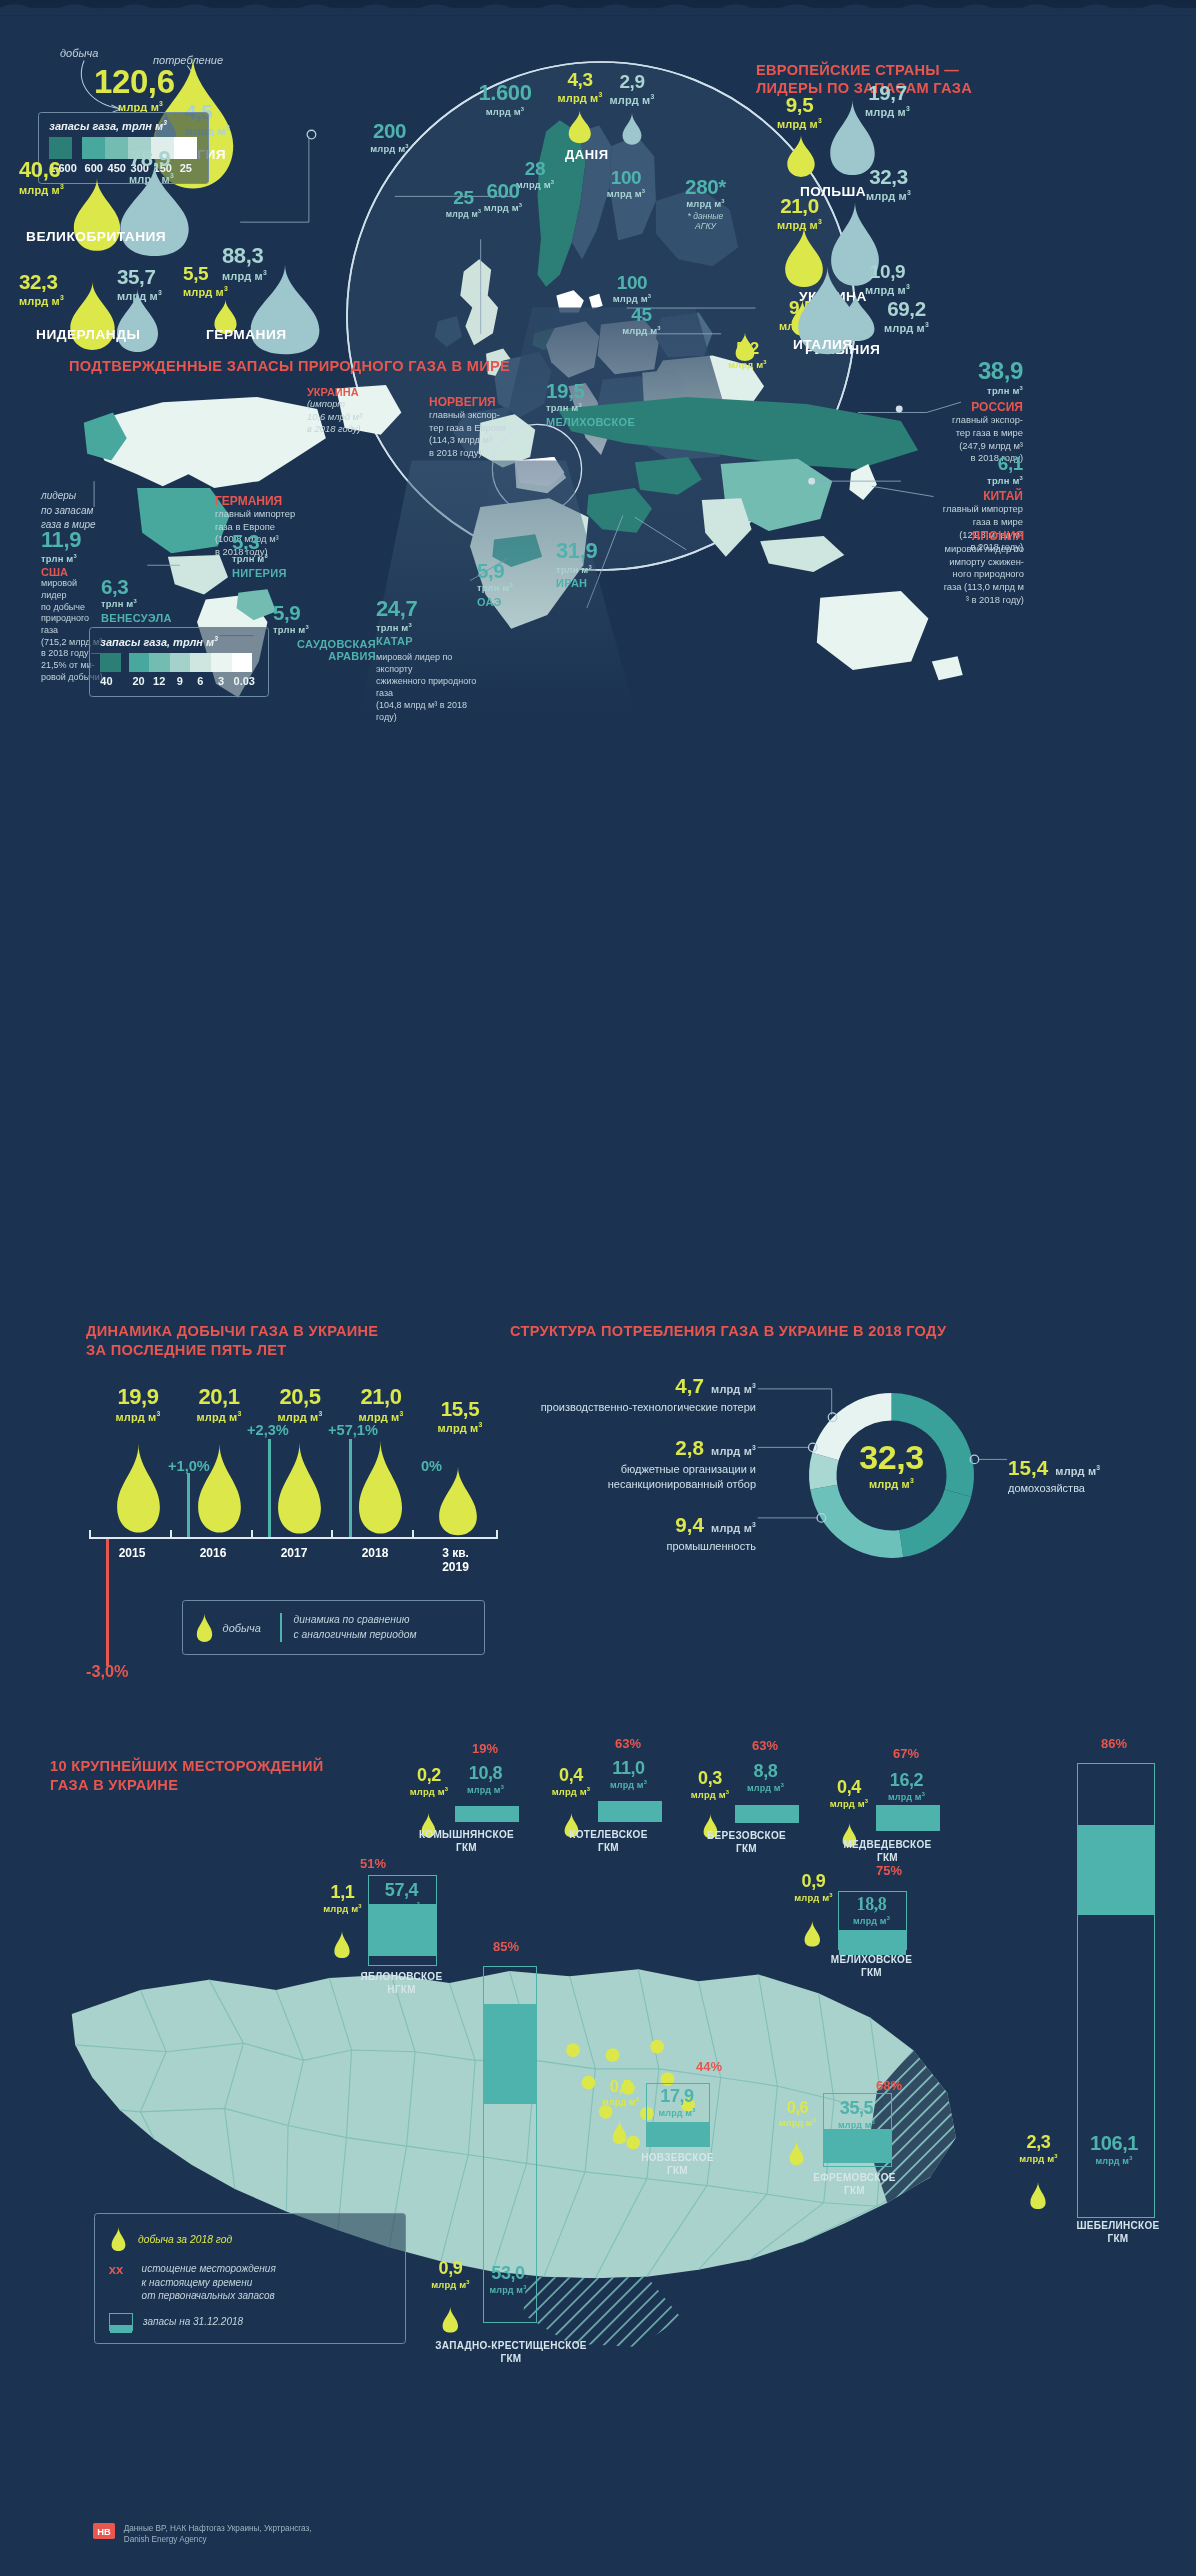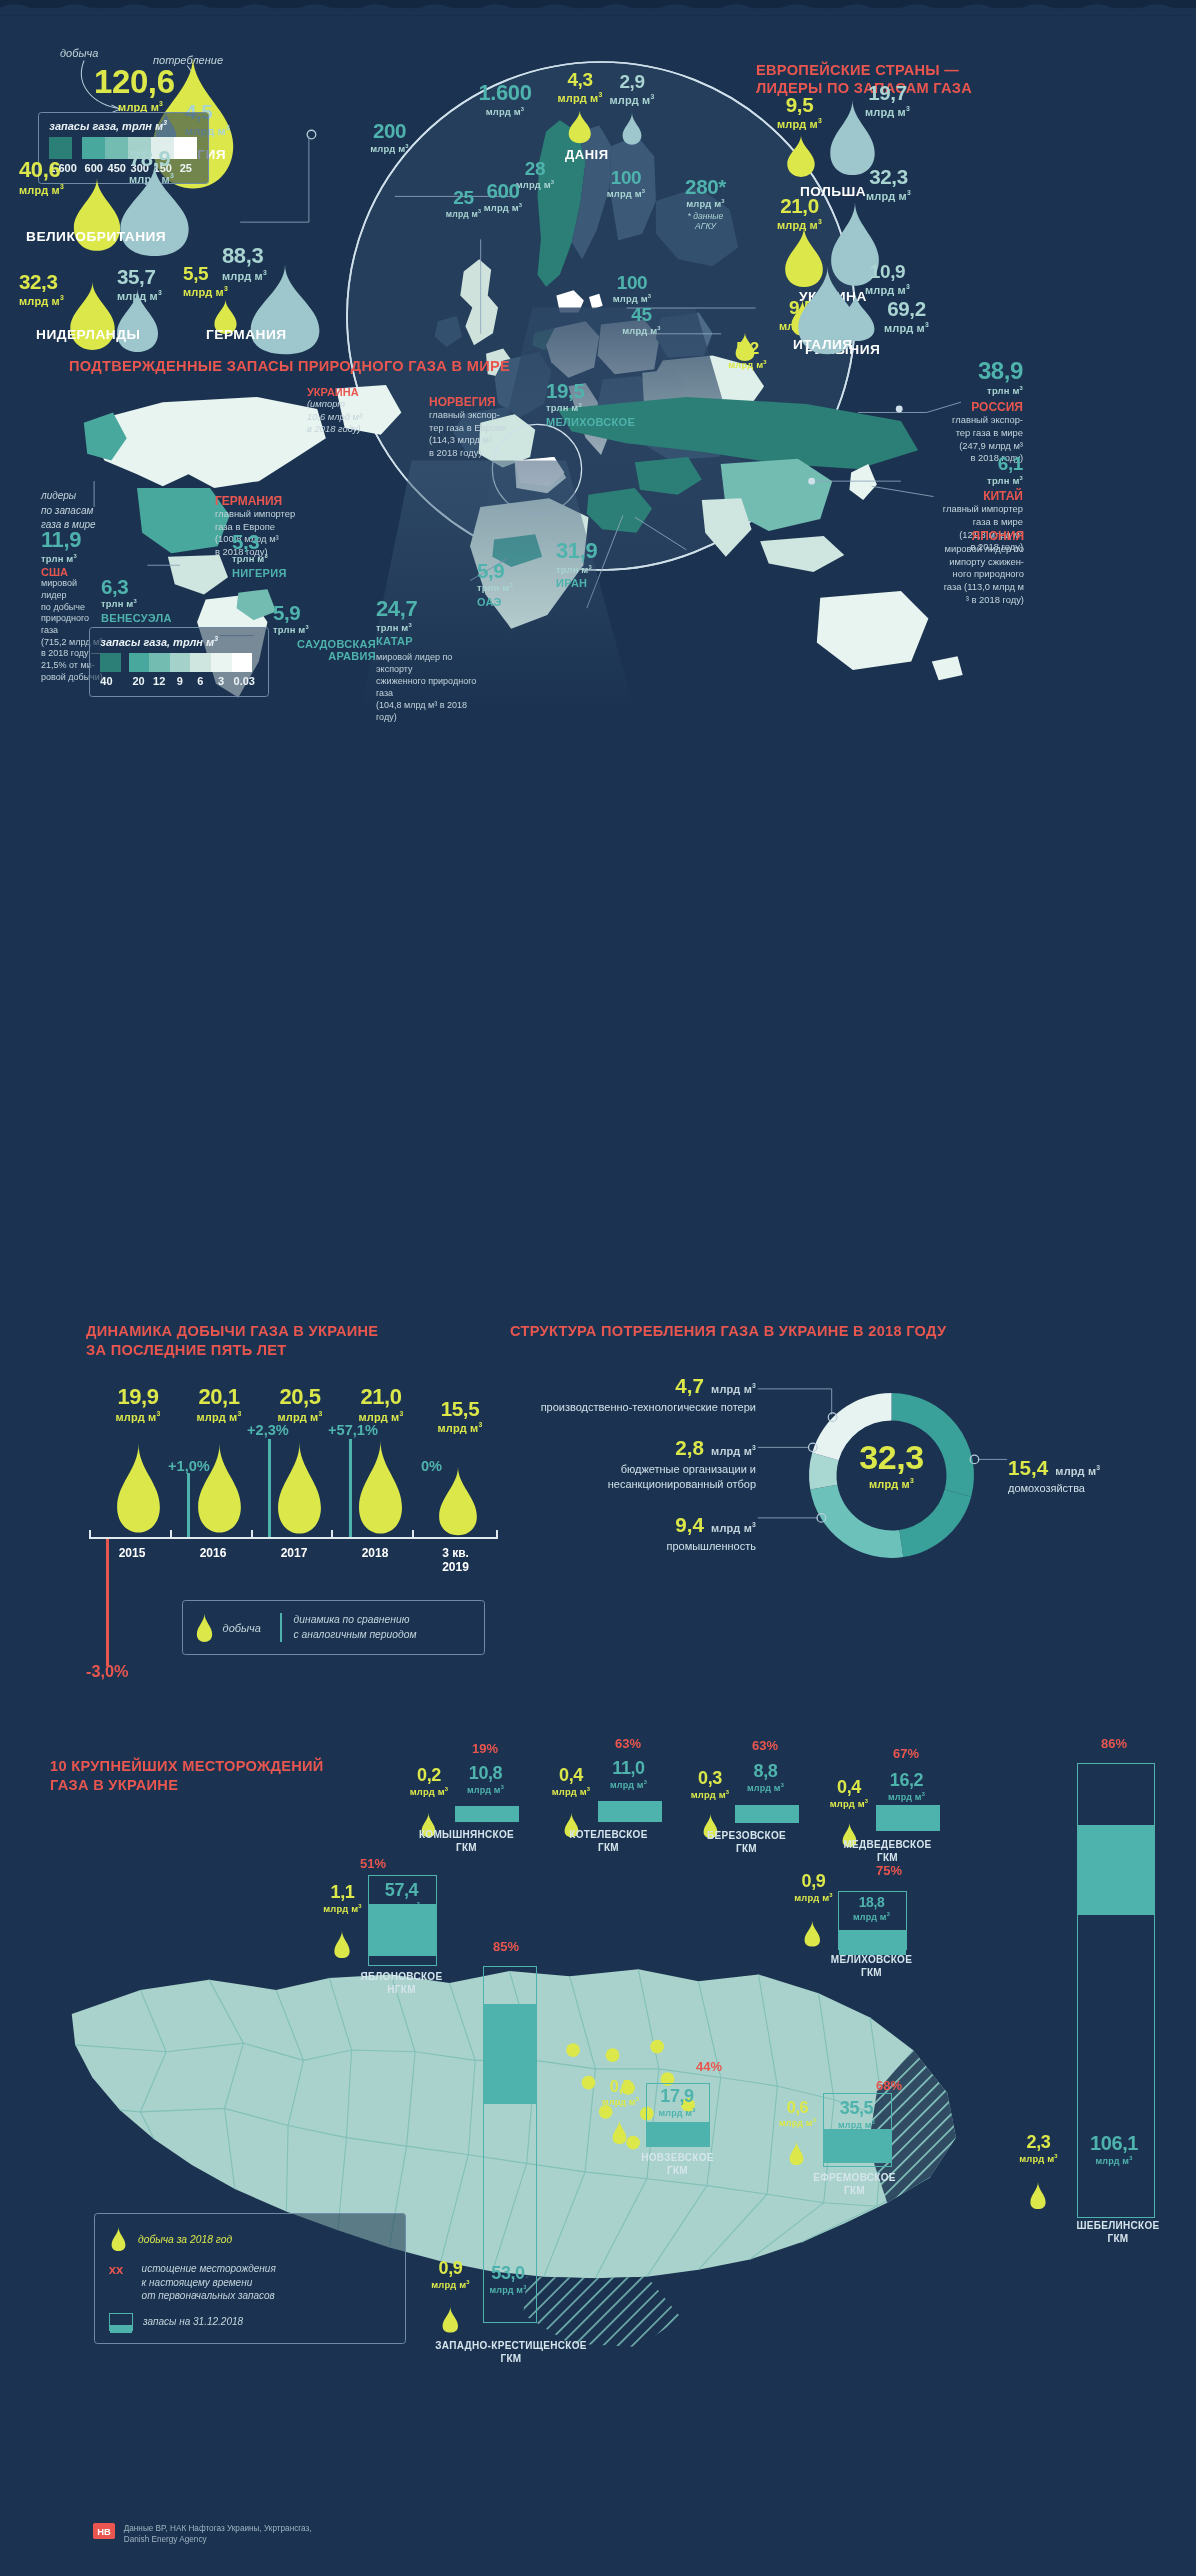--- a/index.html
+++ b/index.html
@@ -859,21 +859,21 @@
       <div class="num yel ctr" style="font-size:18px;">0,9</div>
       <div class="unit yel ctr" style="margin-top:1.7px;font-size:9.4px;"><span>млрд м</span><span class="sup">3</span></div>
     </div>
     <svg class="abs" style="left:802px;top:263px;" width="20.6" height="27.5" viewBox="0 0 24 32">
       <path d="M12,1 C12,9 21,15 21,23 C21,29 17,31 12,31 C7,31 3,29 3,23 C3,15 12,9 12,1 Z M12,15 C12,21 17,23 17,26 C17,29 15,30 12,30 C9,30 7,29 7,26 C7,23 12,21 12,15 Z" fill="#dce84a"></path>
     </svg>
     <div class="abs fbar" style="left:838px;top:234px;width:67px;height:57px;">
       <div class="fbarfill" style="height:44%;margin-top:56%;"></div>
     </div>
     <div class="abs" style="left:838px;top:239px;width:67px;">
-      <div class="num teal ctr" style="font-size:14px;">18,8</div>
+      <div class="num teal ctr" style="font-size:18px;font-family:Liberation Serif, serif;">18,8</div>
       <div class="unit teal ctr" style="margin-top:1.7px;font-size:9px;"><span>млрд м</span><span class="sup">3</span></div>
     </div>
     <div class="abs fname ctr" style="left:807px;top:297px;width:129px;white-space:pre-line;">МЕЛИХОВСКОЕ
 ГКМ</div>
 
     <div class="abs pct ctr" style="left:476px;top:282px;width:60px;">85%</div>
     <div class="abs fbar" style="left:483px;top:309px;width:52px;height:355px;">
       <div class="fbarfill" style="height:28%;margin-top:72%;"></div>
     </div>
     <div class="abs" style="left:424px;top:603px;width:53px;">

